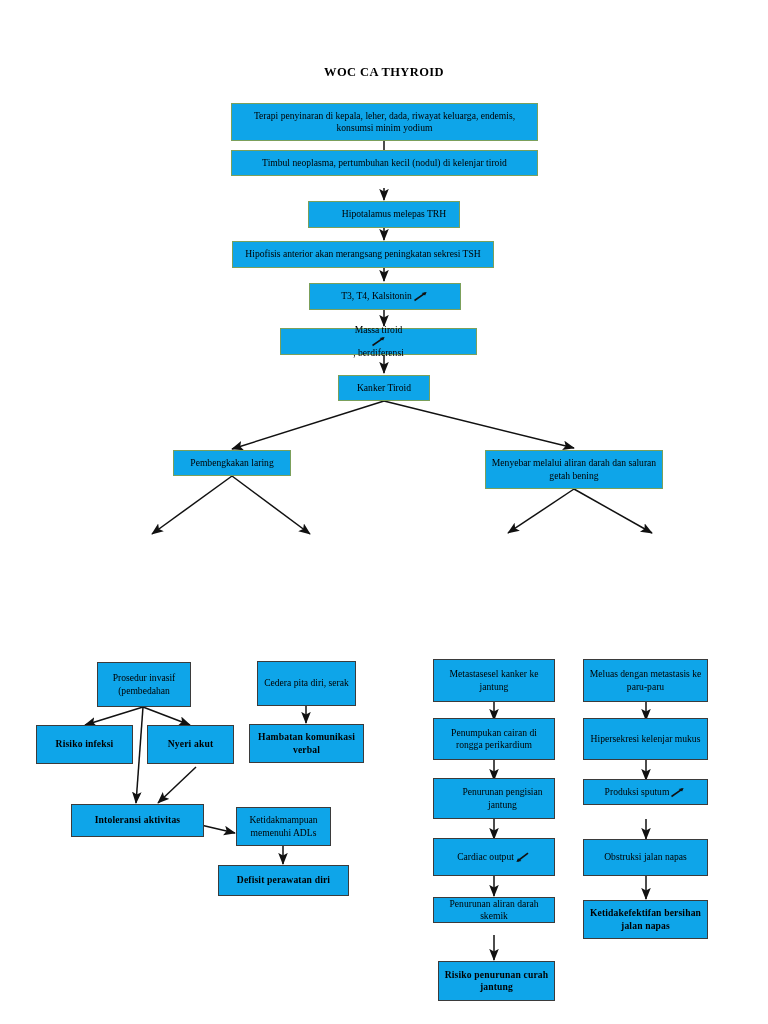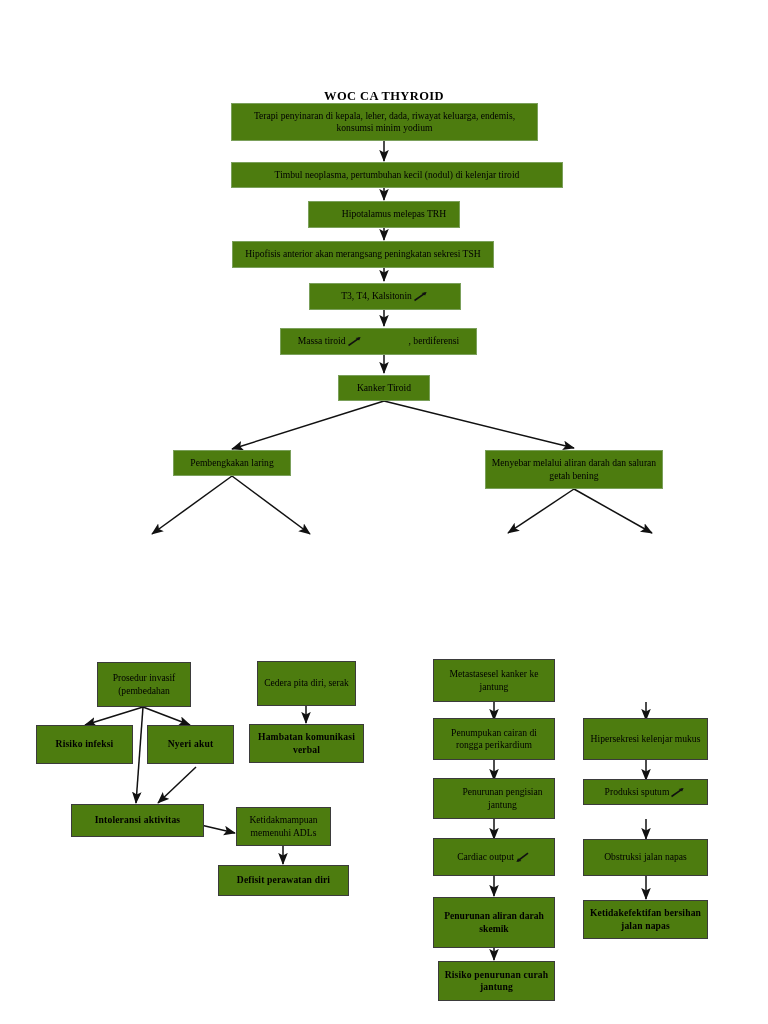--- a/index.html
+++ b/index.html
@@ -26,31 +26,30 @@
   #title {
     position: absolute;
     left: 0;
     top: 65px;
     width: 768px;
     text-align: center;
     font-size: 12.5px;
     font-weight: bold;
     letter-spacing: 0.4px;
     color: #000;
-    margin-top: 24px;
   }
   .box {
     position: absolute;
     box-sizing: border-box;
     display: flex;
     align-items: center;
     justify-content: center;
     text-align: center;
     color: #000;
-    background: #4d7c0f;
+    background: #0ea5e9;
     line-height: 1.28;
     padding: 2px 4px;
   }
   .green {
     border: 1px solid #7ba05b;
     font-size: 9.6px;
   }
   .black {
     border: 1.4px solid #3b3b3b;
     font-size: 9.6px;
@@ -122,21 +121,21 @@
       <line x1="646" y1="876" x2="646" y2="899"></line>
     </g>
   </svg>
 
   <div id="title">WOC CA THYROID</div>
 
   <div class="box green" style="left:231px; top:103px; width:307px; height:38px;">
     <span class="txt">Terapi penyinaran di kepala, leher, dada, riwayat keluarga, endemis, konsumsi minim yodium</span>
   </div>
 
-  <div class="box green" style="left:231px; top:162px; width:332px; height:26px;">
+  <div class="box green" style="left:231px; top:150px; width:307px; height:26px;">
     <span class="txt">Timbul neoplasma, pertumbuhan kecil (nodul) di kelenjar tiroid</span>
   </div>
 
   <div class="box green" style="left:308px; top:201px; width:152px; height:27px;padding-left:24px;">
     <span class="txt">Hipotalamus melepas TRH</span>
   </div>
 
   <div class="box green" style="left:232px; top:241px; width:262px; height:27px;">
     <span class="txt">Hipofisis anterior akan merangsang peningkatan sekresi TSH</span>
   </div>
@@ -144,21 +143,21 @@
   <div class="box green" style="left:309px; top:283px; width:152px; height:27px;">
     <span class="txt">T3, T4, Kalsitonin</span>
     <span class="updown">
       <svg viewBox="0 0 15 11" width="15" height="11">
         <line x1="1.5" y1="9.5" x2="12.5" y2="1.8" stroke="#111" stroke-width="1.6"></line>
         <path d="M13.6,1 L8.6,2.0 L12.1,4.6 z" fill="#111"></path>
       </svg>
     </span>
   </div>
 
-  <div class="box green" style="left:280px; top:328px; width:197px; height:27px;">
+  <div class="box green" style="left:280px; top:328px; width:197px; height:27px;flex-direction:column;">
     <span class="txt">Massa tiroid</span>
     <span class="updown">
       <svg viewBox="0 0 15 11" width="15" height="11">
         <line x1="1.5" y1="9.5" x2="12.5" y2="1.8" stroke="#111" stroke-width="1.6"></line>
         <path d="M13.6,1 L8.6,2.0 L12.1,4.6 z" fill="#111"></path>
       </svg>
     </span>
     <span class="gap"></span>
     <span class="txt">, berdiferensi</span>
   </div>
@@ -222,28 +221,31 @@
   <div class="box black" style="left:433px; top:838px; width:122px; height:38px;">
     <span class="txt">Cardiac output</span>
     <span class="updown">
       <svg viewBox="0 0 15 11" width="15" height="11">
         <line x1="13.0" y1="1.2" x2="2.6" y2="9.0" stroke="#111" stroke-width="1.6"></line>
         <path d="M1.4,10.0 L6.4,9.0 L3.0,6.2 z" fill="#111"></path>
       </svg>
     </span>
   </div>
 
-  <div class="box black" style="left:433px; top:897px; width:122px; height:51px;font-weight:bold;">
+  <div class="box black" style="left:433px; top:897px; width:122px; height:26px;">
     <span class="txt">Penurunan aliran darah skemik</span>
   </div>
 
   <div class="box black bold" style="left:438px; top:961px; width:117px; height:40px;">
     <span class="txt">Risiko penurunan curah jantung</span>
   </div>
 
+  <div class="box black" style="left:583px; top:659px; width:125px; height:43px;">
+    <span class="txt">Meluas dengan metastasis ke paru-paru</span>
+  </div>
 
   <div class="box black" style="left:583px; top:718px; width:125px; height:42px;">
     <span class="txt">Hipersekresi kelenjar mukus</span>
   </div>
 
   <div class="box black" style="left:583px; top:779px; width:125px; height:26px;">
     <span class="txt">Produksi sputum</span>
     <span class="updown">
       <svg viewBox="0 0 15 11" width="15" height="11">
         <line x1="1.5" y1="9.5" x2="12.5" y2="1.8" stroke="#111" stroke-width="1.6"></line>

